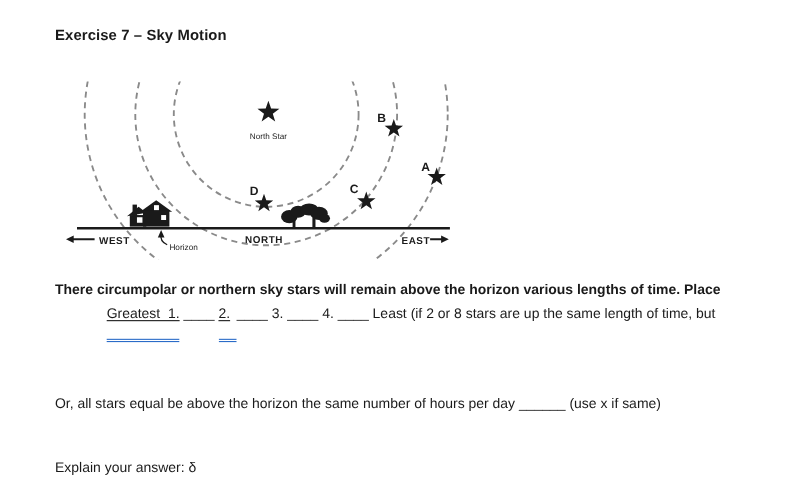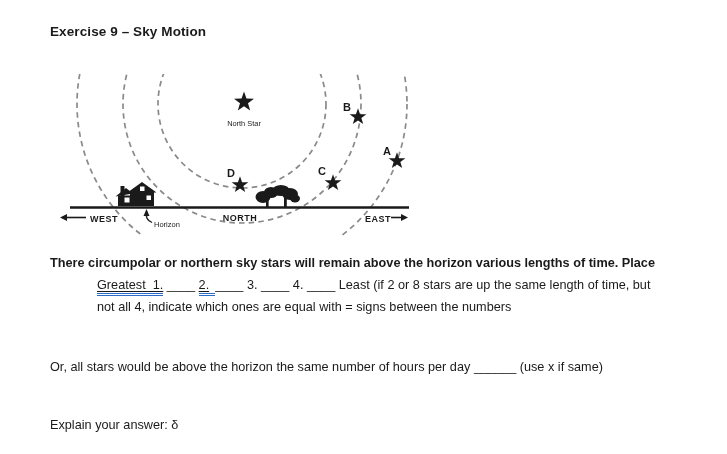--- a/index.html
+++ b/index.html
@@ -16,41 +16,41 @@
     position:absolute; left:50px; top:24px;
     font-size:13.5px; font-weight:bold; letter-spacing:.1px;
   }
   .diagram { position:absolute; left:52px; top:58px; }
 
   .para { position:absolute; font-size:12.7px; line-height:22px; white-space:nowrap; }
   #p1 { left:50px; top:252px; width:660px; }
   .b { font-weight:bold; }
   .indent { margin-left:47px; }
   .u { text-decoration:underline; text-underline-offset:2px; }
-  .gm { border-bottom:3px double var(--grammar); padding-bottom:1px; }
+  .gm { border-bottom:3px double var(--grammar); padding-bottom:16px; }
   .gm2 { padding-right:6px; }
   #p2 { left:50px; top:356px; }
   #p3 { left:50px; top:414px; }
 
   
   .arc { fill:none; stroke:var(--arc); stroke-width:1.7; stroke-dasharray:5.5 4.2; }
   .horizon-line { stroke:var(--ink); stroke-width:2.4; }
   .ink { fill:var(--ink); }
   .win { fill:var(--paper); }
   .dlab { font-weight:bold; font-size:11px; fill:var(--ink); }
   .nslab { font-size:7.4px; fill:#222; }
   .compass { font-weight:bold; font-size:9px; letter-spacing:.5px; fill:var(--ink); }
   .hzlab { font-size:7.5px; fill:#222; }
   .arrow-ln { stroke:var(--ink); stroke-width:1.6; }
   .ptr { fill:none; stroke:var(--ink); stroke-width:1.2; }
 </style>
 </head>
 <body>
 
-<div class="title">Exercise 9 – Sky Motion</div>
+<div class="title">Exercise 7 – Sky Motion</div>
 
 <svg class="diagram" width="372" height="190" viewBox="52 58 372 190" xmlns="http://www.w3.org/2000/svg">
   <defs>
     <g id="star5">
       <polygon points="0,-10 2.35,-3.24 9.51,-3.09 3.8,1.24 5.88,8.09 0,4 -5.88,8.09 -3.8,1.24 -9.51,-3.09 -2.35,-3.24"></polygon>
     </g>
     <clipPath id="arcclip">
         <rect x="58" y="74" width="354" height="162"></rect>
       </clipPath>
   </defs>
@@ -120,25 +120,24 @@
   <div class="indent">
     <span class="gm"><span class="u">Greatest&nbsp; 1.</span></span>
     <span class="blank">____</span>
     <span class="gm gm2"><span class="u">2.</span></span><span class="blank">____</span>
     <span>3.</span>
     <span class="blank">____</span>
     <span>4.</span>
     <span class="blank">____</span>
     <span>Least (if 2 or 8 stars are up the same length of time, but</span>
   </div>
-  <div class="indent">not all 4, indicate which ones are equal with = signs between the numbers</div>
 </div>
 
 <div class="para" id="p2">
-  <span>Or, all stars would be above the horizon the same number of hours per day</span>
+  <span>Or, all stars equal be above the horizon the same number of hours per day</span>
   <span class="blank">______</span>
   <span>(use x if same)</span>
 </div>
 
 <div class="para" id="p3">
   <span>Explain your answer:</span>
   <span>δ</span>
 </div>
 
 </body></html>

